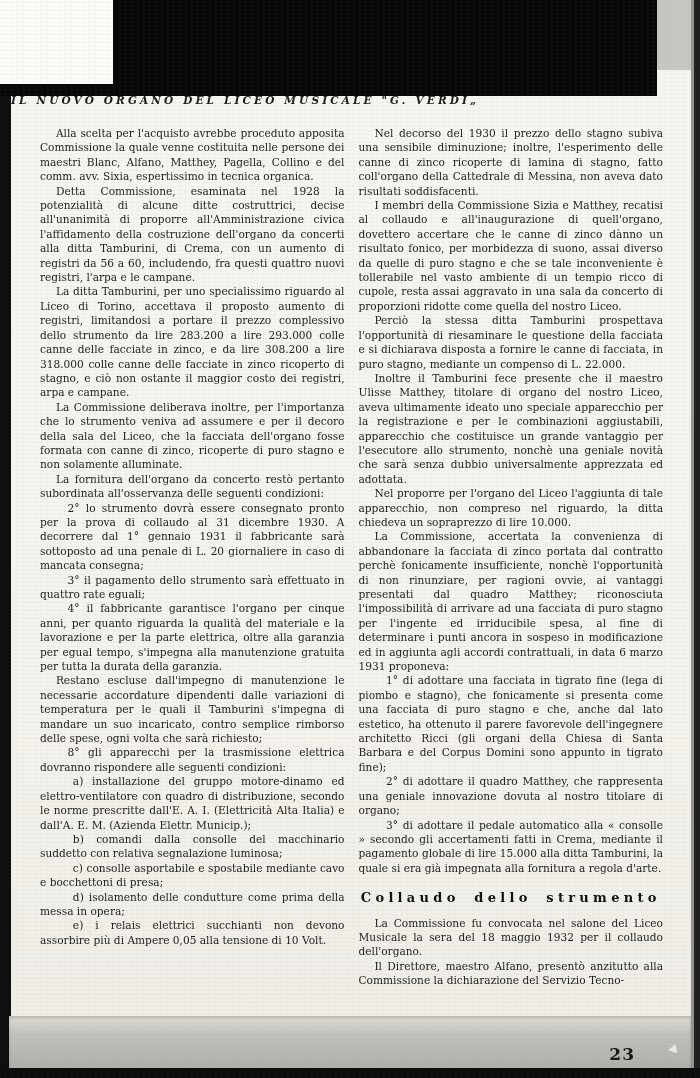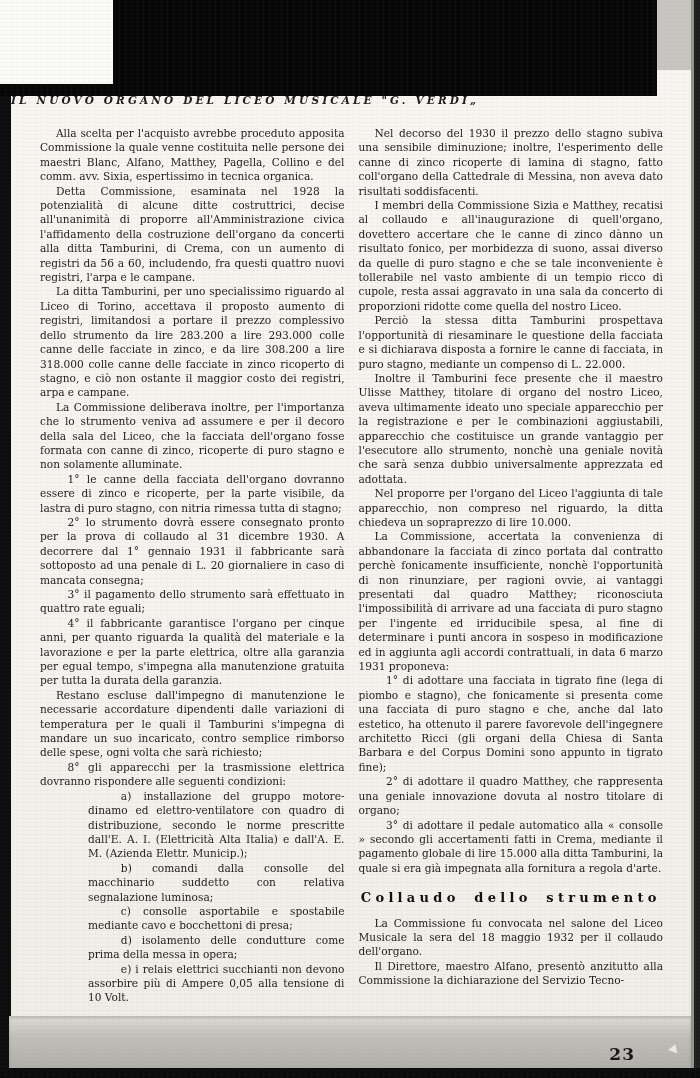--- a/index.html
+++ b/index.html
@@ -22,42 +22,42 @@
         letter-spacing:1px;}
   .chevron{position:absolute;right:12px;top:28px;width:0;height:0;border-left:5px solid transparent;
         border-right:5px solid transparent;border-bottom:8px solid #f2f0ea;transform:rotate(18deg);opacity:.9;}
   
   .page-header{margin:24px 32px 0 0;font-style:italic;font-weight:bold;
         font-size:10.5px;letter-spacing:0.30em;color:#1b1b1b;white-space:nowrap;}
   .cols{display:flex;gap:14px;padding:20px 28px 0 29px;}
   .col{flex:1;min-width:0;color:#1c1c1c;font-size:10.6px;line-height:14.4px;}
   .para{margin:0;text-align:justify;text-indent:1.5em;}
   .para.num{text-indent:2.6em;}
-  .para.let{text-indent:3.1em;margin-left:48px;}
+  .para.let{text-indent:3.1em;}
   .section-heading{margin:16px 0 10px 0;font-size:13px;font-weight:bold;color:#101010;
         letter-spacing:0.33em;word-spacing:0.45em;white-space:nowrap;text-align:center;}
   
   .texture{position:absolute;inset:0;z-index:7;pointer-events:none;opacity:.05;
         background:repeating-linear-gradient(0deg,transparent 0 3px,#777 3px 4px),
                    repeating-linear-gradient(90deg,transparent 0 5px,#999 5px 6px);}
 </style>
 </head>
 <body>
 
 <div class="canvas">
   <div class="gray-topright"></div>
   <div class="page">
     <div class="page-header">IL NUOVO ORGANO DEL LICEO MUSICALE "G. VERDI„</div>
     <div class="cols">
       <div class="col">
           <p class="para">Alla scelta per l'acquisto avrebbe proceduto apposita Commissione la quale venne costituita nelle persone dei maestri Blanc, Alfano, Matthey, Pagella, Collino e del comm. avv. Sixia, espertissimo in tecnica organica.</p>
           <p class="para">Detta Commissione, esaminata nel 1928 la potenzialità di alcune ditte costruttrici, decise all'unanimità di proporre all'Amministrazione civica l'affidamento della costruzione dell'organo da concerti alla ditta Tamburini, di Crema, con un aumento di registri da 56 a 60, includendo, fra questi quattro nuovi registri, l'arpa e le campane.</p>
           <p class="para">La ditta Tamburini, per uno specialissimo riguardo al Liceo di Torino, accettava il proposto aumento di registri, limitandosi a portare il prezzo complessivo dello strumento da lire 283.200 a lire 293.000 colle canne delle facciate in zinco, e da lire 308.200 a lire 318.000 colle canne delle facciate in zinco ricoperto di stagno, e ciò non ostante il maggior costo dei registri, arpa e campane.</p>
           <p class="para">La Commissione deliberava inoltre, per l'importanza che lo strumento veniva ad assumere e per il decoro della sala del Liceo, che la facciata dell'organo fosse formata con canne di zinco, ricoperte di puro stagno e non solamente alluminate.</p>
-          <p class="para num">1° le canne della facciata dell'organo dovranno essere di zinco e ricoperte, per la parte visibile, da lastra di puro stagno, con nitria rimessa tutta di stagno;</p>
+          <p class="para">La fornitura dell'organo da concerto restò pertanto subordinata all'osservanza delle seguenti condizioni:</p>
           <p class="para num">2° lo strumento dovrà essere consegnato pronto per la prova di collaudo al 31 dicembre 1930. A decorrere dal 1° gennaio 1931 il fabbricante sarà sottoposto ad una penale di L. 20 giornaliere in caso di mancata consegna;</p>
           <p class="para num">3° il pagamento dello strumento sarà effettuato in quattro rate eguali;</p>
           <p class="para num">4° il fabbricante garantisce l'organo per cinque anni, per quanto riguarda la qualità del materiale e la lavorazione e per la parte elettrica, oltre alla garanzia per egual tempo, s'impegna alla manutenzione gratuita per tutta la durata della garanzia.</p>
           <p class="para">Restano escluse dall'impegno di manutenzione le necessarie accordature dipendenti dalle variazioni di temperatura per le quali il Tamburini s'impegna di mandare un suo incaricato, contro semplice rimborso delle spese, ogni volta che sarà richiesto;</p>
           <p class="para num">8° gli apparecchi per la trasmissione elettrica dovranno rispondere alle seguenti condizioni:</p>
           <p class="para let">a) installazione del gruppo motore-dinamo ed elettro-ventilatore con quadro di distribuzione, secondo le norme prescritte dall'E. A. I. (Elettricità Alta Italia) e dall'A. E. M. (Azienda Elettr. Municip.);</p>
           <p class="para let">b) comandi dalla consolle del macchinario suddetto con relativa segnalazione luminosa;</p>
           <p class="para let">c) consolle asportabile e spostabile mediante cavo e bocchettoni di presa;</p>
           <p class="para let">d) isolamento delle condutture come prima della messa in opera;</p>
           <p class="para let">e) i relais elettrici succhianti non devono assorbire più di Ampere 0,05 alla tensione di 10 Volt.</p>

